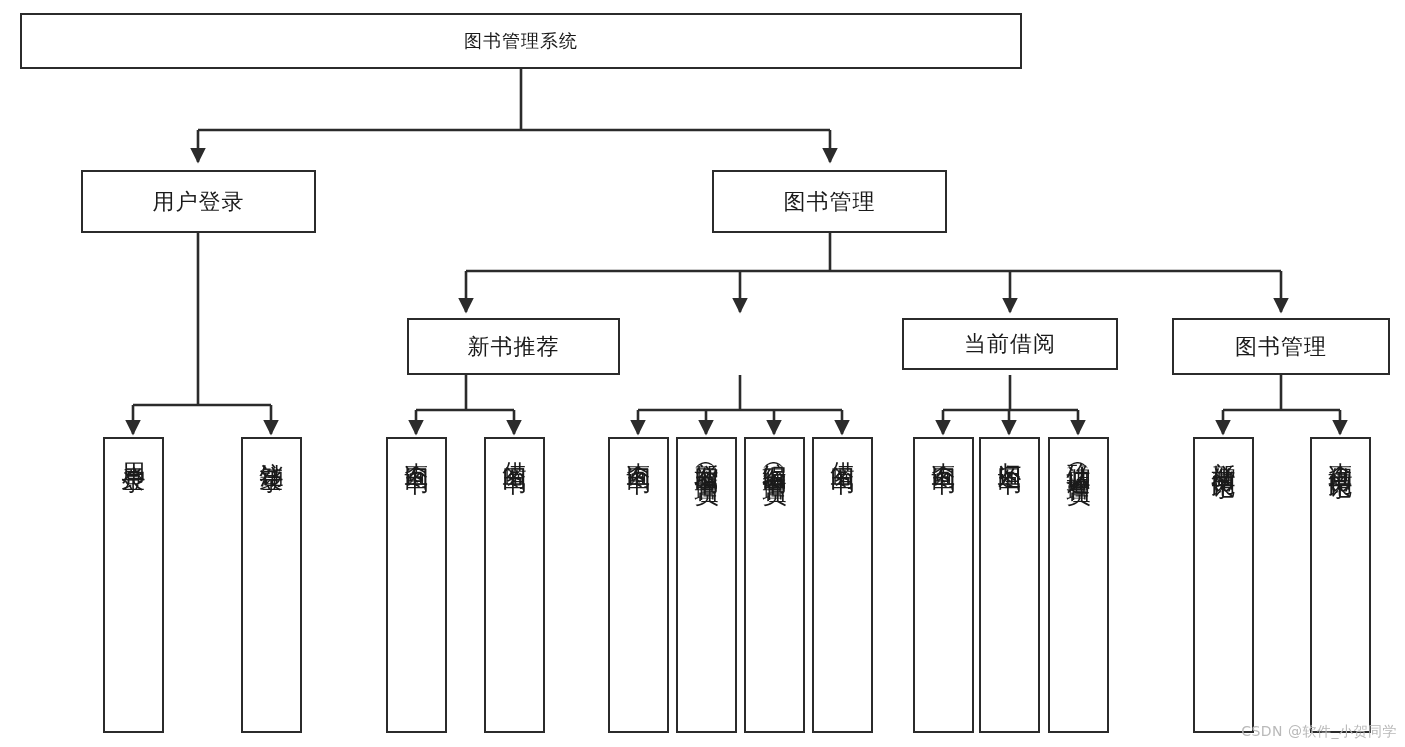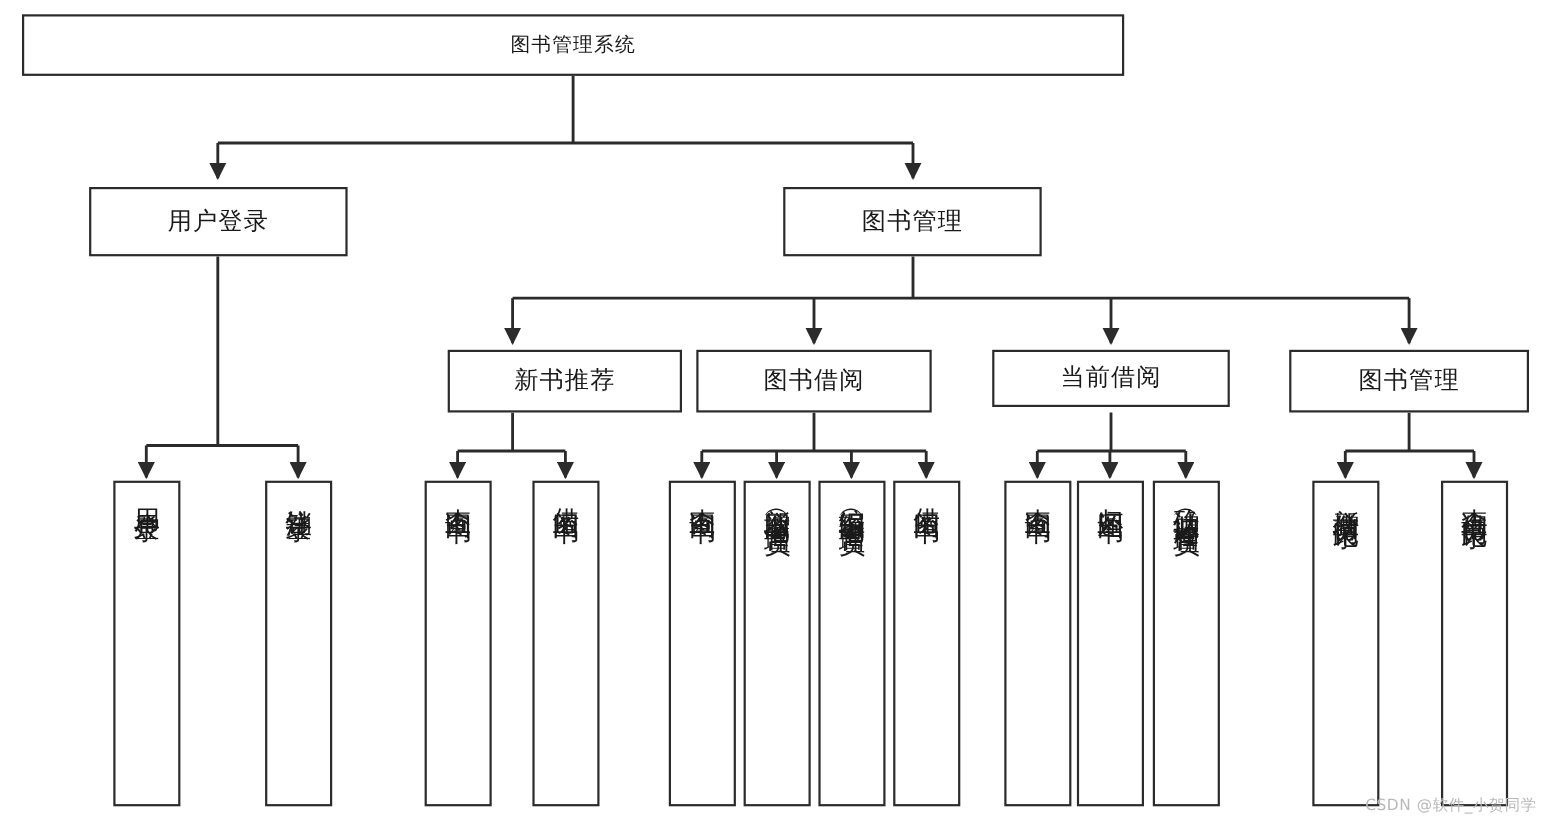--- a/index.html
+++ b/index.html
@@ -141,23 +141,20 @@
   <div class="node h" style="left:81px; top:170px; width:235px; height:63px;">
     <span class="lbl">用户登录</span>
   </div>
   <div class="node h" style="left:712px; top:170px; width:235px; height:63px;">
     <span class="lbl">图书管理</span>
   </div>
 
   <div class="node h" style="left:362px; top:318px; width:213px; height:57px;margin-left:45px;">
     <span class="lbl">新书推荐</span>
   </div>
-  <div class="node h" style="left:633px; top:318px; width:214px; height:57px;">
-    <span class="lbl">图书借阅</span>
-  </div>
   <div class="node h" style="left:902px; top:318px; width:216px; height:52px;">
     <span class="lbl">当前借阅</span>
   </div>
   <div class="node h" style="left:1172px; top:318px; width:218px; height:57px;">
     <span class="lbl">图书管理</span>
   </div>
 
   <div class="node v" style="left:103px; top:437px; width:61px; height:296px;">
     <span class="lbl">用户登录</span>
   </div>

